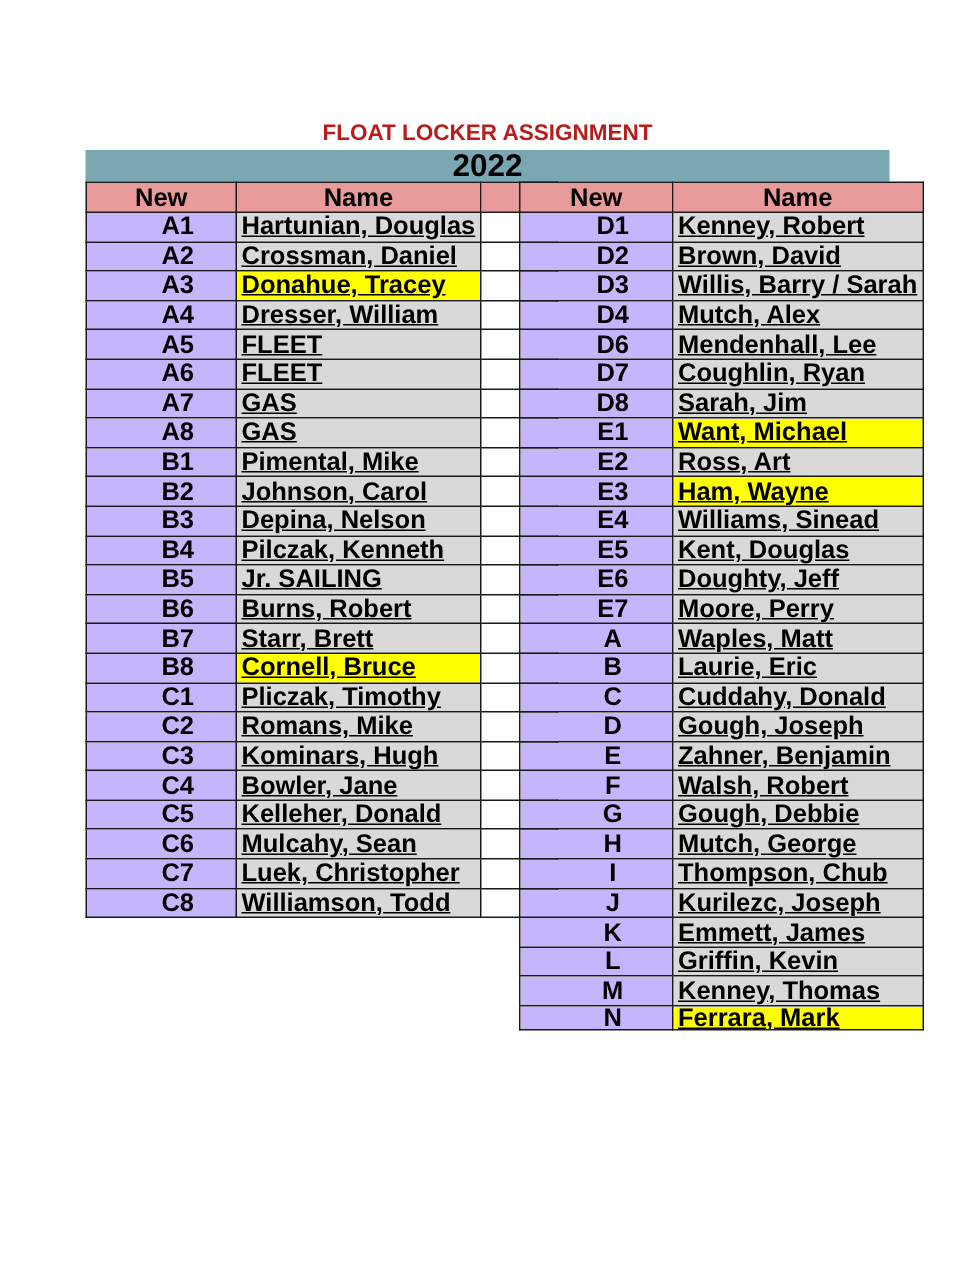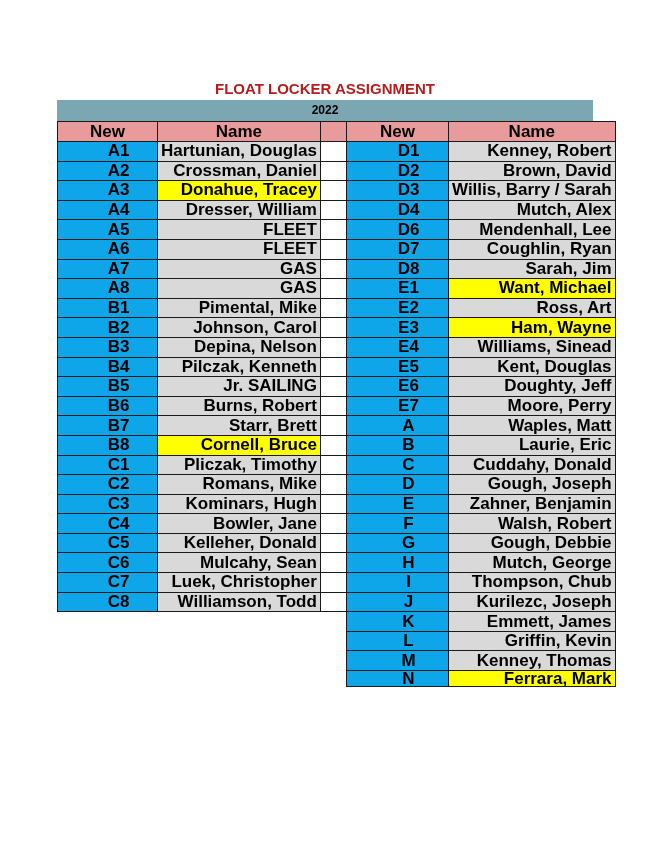--- a/index.html
+++ b/index.html
@@ -1,24 +1,24 @@
 <!DOCTYPE html>
 <html><head>
 <meta charset="utf-8">
 <style>
   html, body { margin:0; padding:0; background:#ffffff; }
   body { width:650px; height:841px; position:relative; font-family:"Liberation Sans", sans-serif; }
   .title { position:absolute; left:57px; width:536px; top:80px; text-align:center; font-weight:bold; font-size:15px; color:#b91c1c; }
-  .banner { position:absolute; left:57px; top:100px; width:536px; height:21px; background:#7aa7b2; text-align:center; font-weight:bold; font-size:12px; line-height:21px; color:#000; }
+  .banner { position:absolute; left:57px; top:100px; width:536px; height:21px; background:#7aa7b2; text-align:center; font-weight:bold; font-size:21px; line-height:21px; color:#000; }
   .banner span { position:absolute; left:0; width:536px; top:0; }
   table { position:absolute; border-collapse:collapse; font-size:17px; font-weight:bold; }
   td, th { border:1px solid #1a1a1a; padding:0 3px; height:18.6px; line-height:18px; white-space:nowrap; overflow:hidden; }
   th { background:#e99a9a; font-weight:bold; text-align:center; height:19px; }
-  td.code { background:#0ea5e9; text-align:center;padding-left:25px; }
-  td.name { background:#d9d9d9; text-align:right; }
+  td.code { background:#c4b5fd; text-align:center;padding-left:25px; }
+  td.name { background:#d9d9d9; text-align:left;text-decoration:underline; }
   td.name.hl { background:#ffff00; }
   td.blank { background:#ffffff; }
   th.blank { background:#e99a9a; }
   #left { left:57px; top:121px; }
   #right { left:346px; top:121px; }
   tr.short td { height:15px; line-height:14px; }
 </style>
 </head>
 <body>
 

